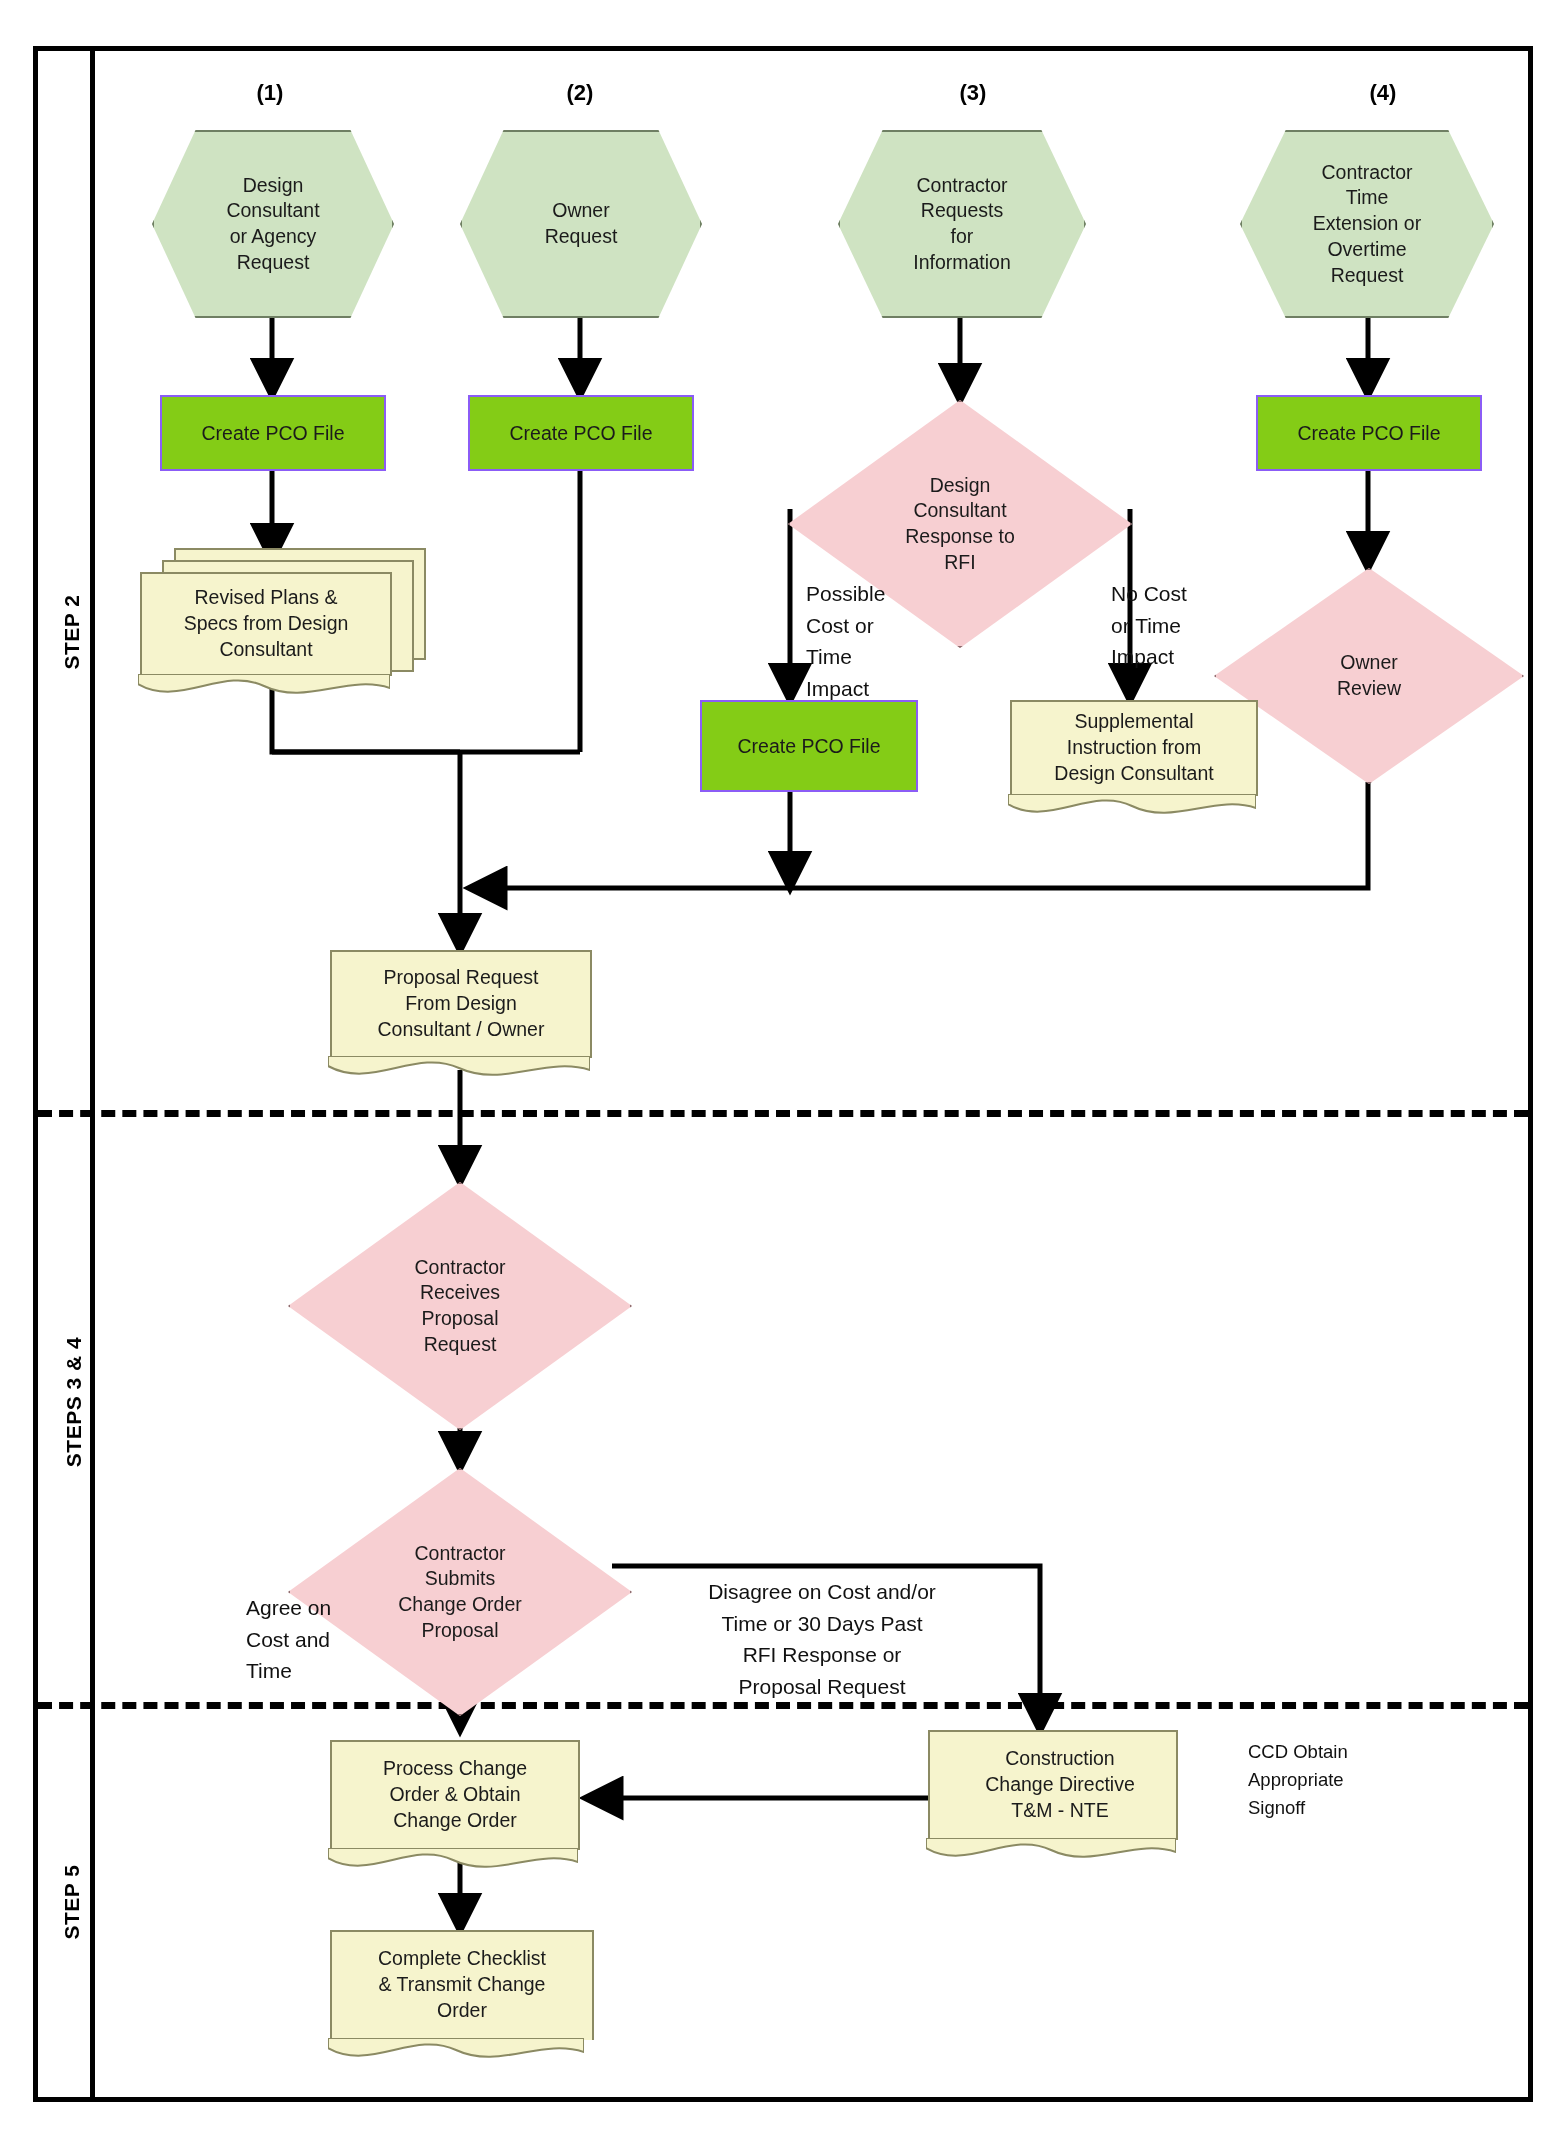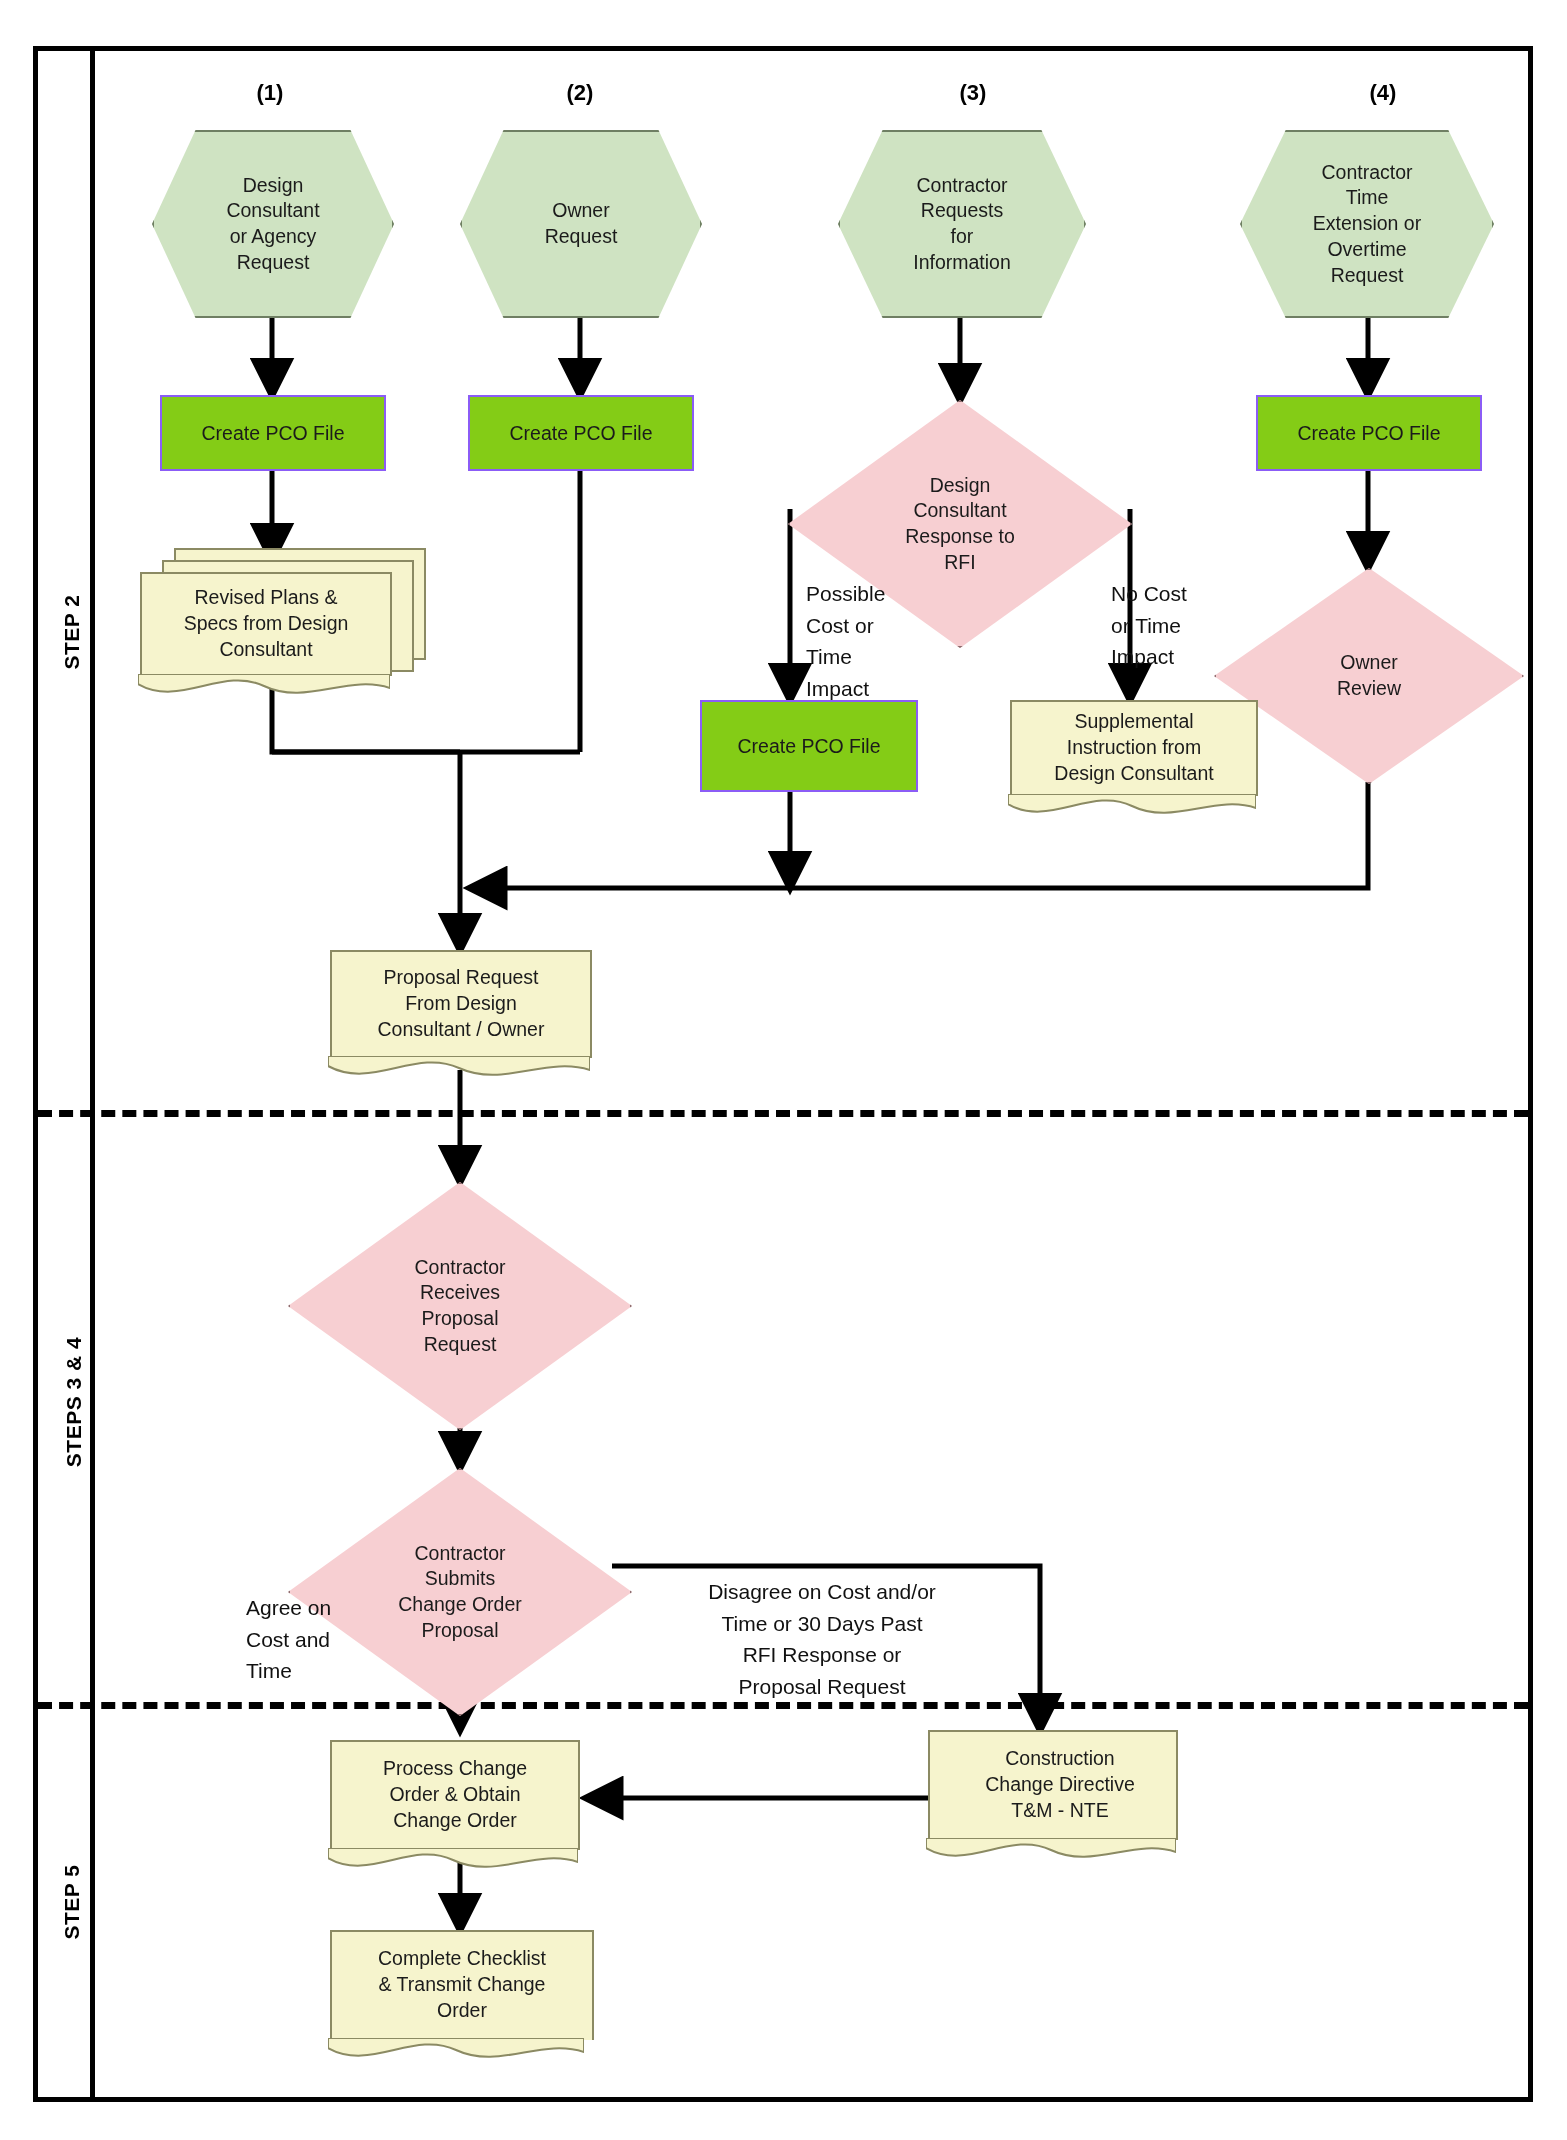--- a/index.html
+++ b/index.html
@@ -269,20 +269,23 @@
   <div class="docwrap" style="left:330px;top:1930px;width:264px;height:110px;">
     <div class="dbg"></div>
     <svg class="wave" viewBox="0 0 256 28" preserveAspectRatio="none">
       <path d="M0,0 L0,10 C43,34 85,-8 128,12 C171,32 213,0 256,14 L256,0 Z" fill="#f6f4cd" stroke="#8b8a63" stroke-width="2"></path>
     </svg>
     <div class="inner" style="white-space:pre-line;">Complete Checklist
 &amp; Transmit Change
 Order</div>
   </div>
 
+  <div class="note" style="left:1248px;top:1738px;width:260px;">CCD Obtain
+Appropriate
+Signoff</div>
 
   <div class="elabel" style="left:806px;top:578px;width:140px;">Possible
 Cost or
 Time
 Impact</div>
 
   <div class="elabel" style="left:1095px;top:578px;width:130px;margin-left:16px;">No Cost
 or Time
 Impact</div>
 

